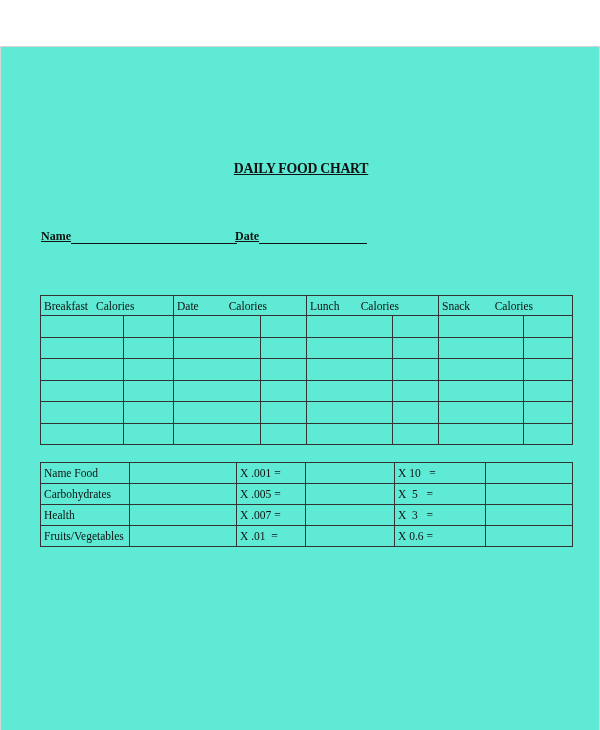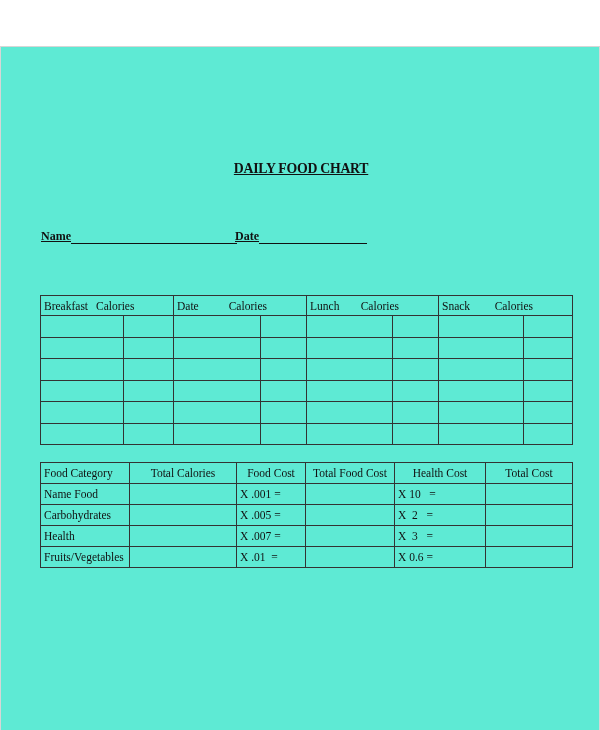--- a/index.html
+++ b/index.html
@@ -154,42 +154,34 @@
   <table class="costs">
     <colgroup>
       <col style="width:89px">
         <col style="width:107px">
         <col style="width:69px">
       <col style="width:89px">
         <col style="width:91px">
         <col style="width:87px">
     </colgroup>
     <tbody>
-        <tr class="hdr">
-      <td class="first">Food Category</td>
-      <td>Total Calories</td>
-      <td>Food Cost</td>
-      <td>Total Food Cost</td>
-      <td>Health Cost</td>
-      <td>Total Cost</td>
-    </tr>
     <tr>
       <td>Name Food</td>
       <td></td>
       <td style="white-space:pre">X .001 =</td>
       <td></td>
       <td style="white-space:pre">X 10   =</td>
       <td></td>
     </tr>
     <tr>
       <td>Carbohydrates</td>
       <td></td>
       <td style="white-space:pre">X .005 =</td>
       <td></td>
-      <td style="white-space:pre">X  2   =</td>
+      <td style="white-space:pre">X  5   =</td>
       <td></td>
     </tr>
     <tr>
       <td>Health</td>
       <td></td>
       <td style="white-space:pre">X .007 =</td>
       <td></td>
       <td style="white-space:pre">X  3   =</td>
       <td></td>
     </tr>

